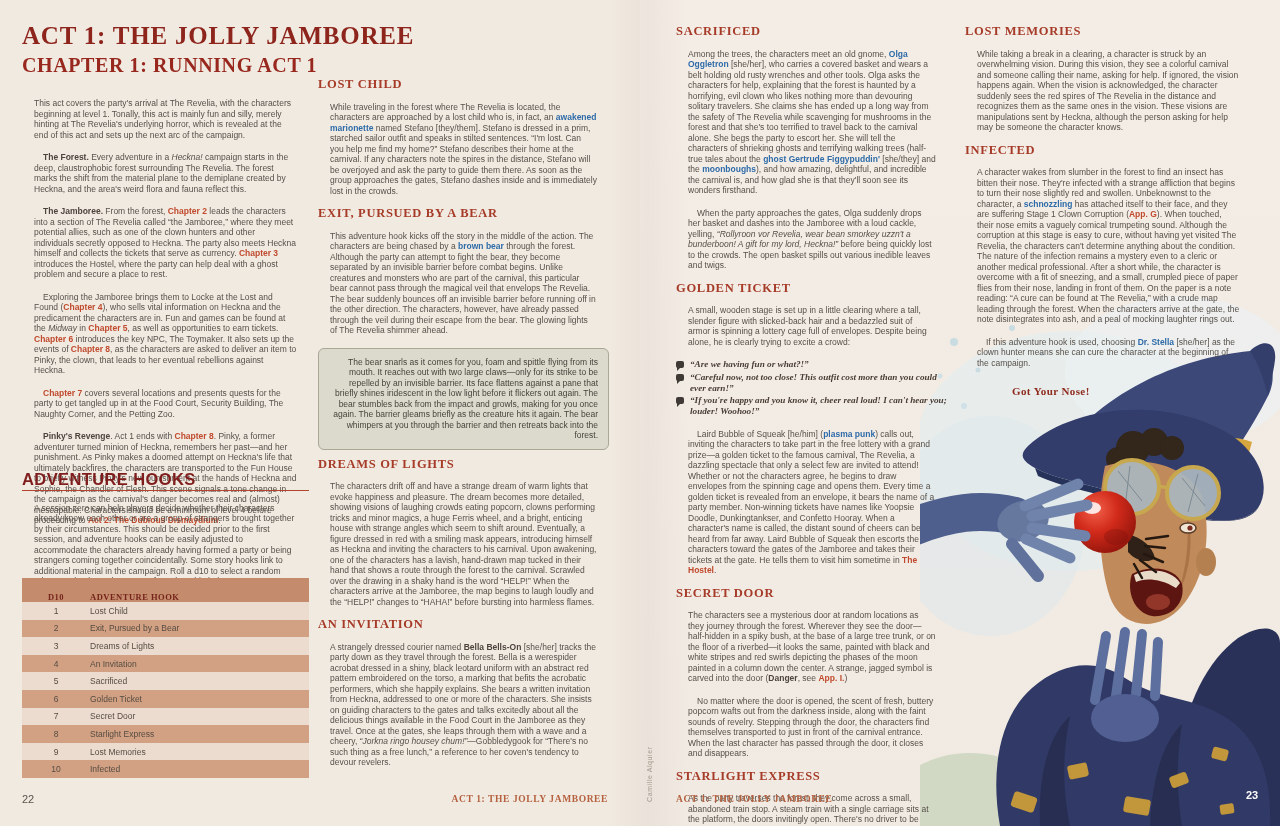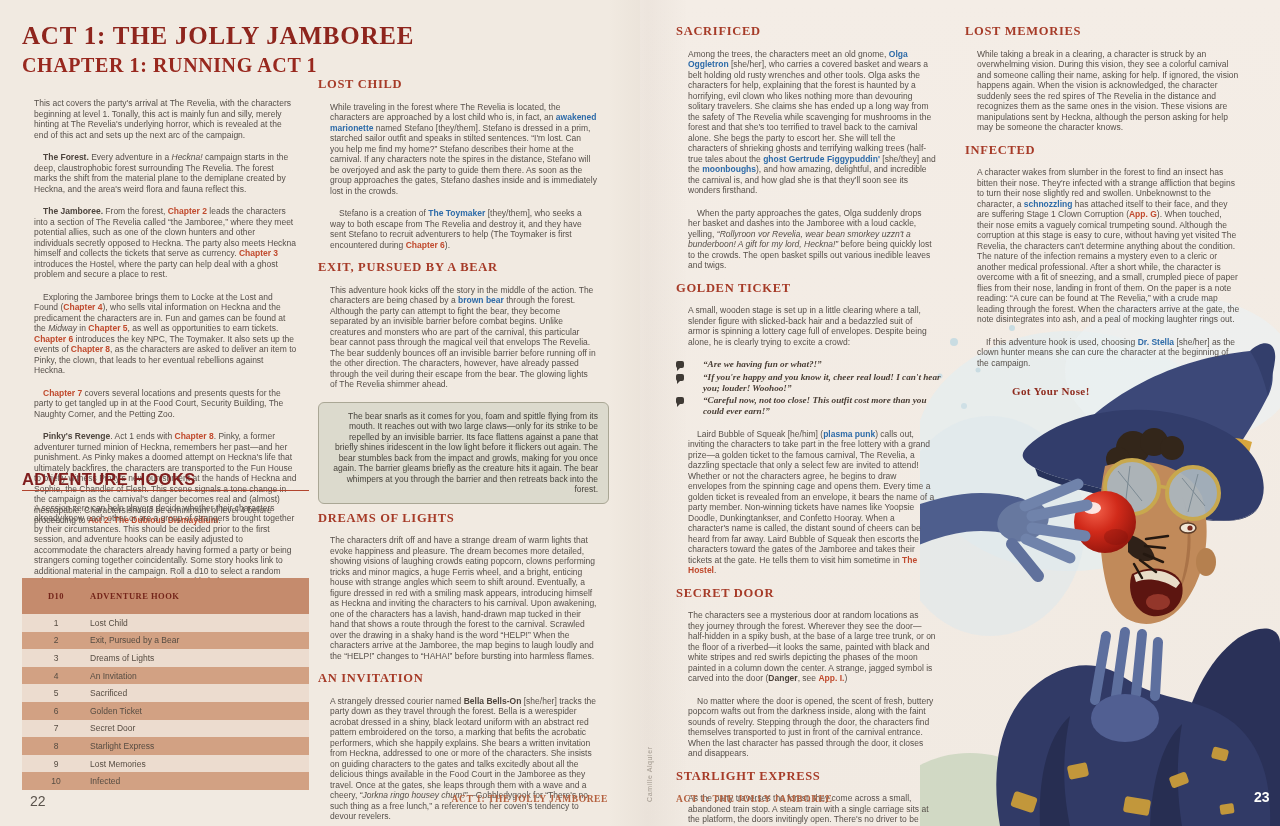--- a/index.html
+++ b/index.html
@@ -30,49 +30,49 @@
   .body-p.ind{text-indent:9px;}
   .sec-h{margin:9px 0 3px;font-family:"Liberation Serif",serif;font-weight:bold;
        font-size:12.5px;letter-spacing:.7px;color:#a63b28;}
   .col .sec-h:first-child{margin-top:0;}
   .big-h{margin:0 0 7px;font-family:"Liberation Sans",sans-serif;font-weight:bold;
        font-size:16.5px;letter-spacing:.4px;color:#7f1d1d;
        border-bottom:1.5px solid #b2452e;padding-bottom:5px;}
   .readaloud{background:#dcdacd;border:1px solid #aaa795;border-radius:6px;
        padding:8px 10px;margin:7px 0 6px;color:#47433c;text-align:right;}
   .bullets{margin:4px 0 5px;}
-  .bullet-row{display:flex;gap:19px;margin:2px 0;font-family:"Liberation Serif",serif;
+  .bullet-row{display:flex;gap:6px;margin:2px 0;font-family:"Liberation Serif",serif;
        font-style:italic;font-weight:bold;color:#483d34;font-size:9.2px;line-height:10.8px;}
   .bubble-icon{flex:0 0 8px;width:8px;height:7px;background:#3f3a35;border-radius:2px;
        position:relative;margin-top:2px;}
   .bubble-icon::after{content:"";position:absolute;left:1px;bottom:-3px;
        border:2px solid transparent;border-top-color:#3f3a35;border-left-color:#3f3a35;}
 
   .seg-b{font-weight:bold;color:#4d443d;}
   .seg-r{font-weight:bold;color:#c04a2d;}
   .seg-u{font-weight:bold;color:#2e6ba8;}
   .seg-i{font-style:italic;}
   .seg-bi{font-weight:bold;font-style:italic;}
 
   
   #hook-table{position:absolute;left:22px;top:578px;width:287px;font-size:8.5px;z-index:2;}
-  .t-head{display:flex;align-items:center;height:36px;background:#c58b6d;
+  .t-head{display:flex;align-items:flex-end;height:24px;background:#c58b6d;
        color:#74241a;font-family:"Liberation Serif",serif;font-weight:bold;letter-spacing:.5px;}
   .t-row{display:flex;align-items:center;height:17.6px;color:#564c42;}
   .t-row.light{background:#ecdccf;}
   .t-row.dark{background:#d2a183;}
   .c1{width:68px;text-align:center;}
   .c2{flex:1;}
 
   
   .footer{position:absolute;font-family:"Liberation Serif",serif;font-weight:bold;
        font-size:9.5px;letter-spacing:.6px;color:#b5613f;z-index:3;}
   #footer-left{left:318px;top:794px;width:290px;text-align:right;}
   #footer-right{left:676px;top:794px;}
-  .pagenum{position:absolute;font-size:14px;z-index:3;margin-left:8px;}
+  .pagenum{position:absolute;font-size:11px;z-index:3;}
   #pagenum-left{left:22px;top:793px;color:#5a534c;}
   #pagenum-right{left:1246px;top:789px;color:#fdfdfb;font-weight:bold;}
 
   
   #artwork{position:absolute;left:920px;top:296px;width:360px;height:530px;z-index:1;}
   #nose-caption{position:absolute;left:1012px;top:385px;z-index:3;
        font-family:"Liberation Serif",serif;font-weight:bold;font-size:11px;
        letter-spacing:.4px;color:#8e2b1e;}
   #artist-credit{position:absolute;left:646px;top:692px;height:110px;z-index:3;
        writing-mode:vertical-rl;transform:rotate(180deg);
@@ -255,21 +255,20 @@
         <div class="c2">Lost Memories</div>
       </div>
       <div class="t-row dark">
         <div class="c1">10</div>
         <div class="c2">Infected</div>
       </div>
     </div>
   <div id="col2" class="col">
       <h3 class="sec-h">LOST CHILD</h3>
       <p class="body-p">While traveling in the forest where The Revelia is located, the characters are approached by a lost child who is, in fact, an <span class="seg-u">awakened marionette</span> named Stefano [they/them]. Stefano is dressed in a prim, starched sailor outfit and speaks in stilted sentences. “I'm lost. Can you help me find my home?” Stefano describes their home at the carnival. If any characters note the spires in the distance, Stefano will be overjoyed and ask the party to guide them there. As soon as the group approaches the gates, Stefano dashes inside and is immediately lost in the crowds.</p>
-      <p class="body-p ind">Stefano is a creation of <span class="seg-u">The Toymaker</span> [they/them], who seeks a way to both escape from The Revelia and destroy it, and they have sent Stefano to recruit adventurers to help (The Toymaker is first encountered during <span class="seg-r">Chapter 6</span>).</p>
       <h3 class="sec-h">EXIT, PURSUED BY A BEAR</h3>
       <p class="body-p">This adventure hook kicks off the story in the middle of the action. The characters are being chased by a <span class="seg-u">brown bear</span> through the forest. Although the party can attempt to fight the bear, they become separated by an invisible barrier before combat begins. Unlike creatures and monsters who are part of the carnival, this particular bear cannot pass through the magical veil that envelops The Revelia. The bear suddenly bounces off an invisible barrier before running off in the other direction. The characters, however, have already passed through the veil during their escape from the bear. The glowing lights of The Revelia shimmer ahead.</p>
       <div class="readaloud">The bear snarls as it comes for you, foam and spittle flying from its mouth. It reaches out with two large claws—only for its strike to be repelled by an invisible barrier. Its face flattens against a pane that briefly shines iridescent in the low light before it flickers out again. The bear stumbles back from the impact and growls, making for you once again. The barrier gleams briefly as the creature hits it again. The bear whimpers at you through the barrier and then retreats back into the forest.</div>
       <h3 class="sec-h">DREAMS OF LIGHTS</h3>
       <p class="body-p">The characters drift off and have a strange dream of warm lights that evoke happiness and pleasure. The dream becomes more detailed, showing visions of laughing crowds eating popcorn, clowns performing tricks and minor magics, a huge Ferris wheel, and a bright, enticing house with strange angles which seem to shift around. Eventually, a figure dressed in red with a smiling mask appears, introducing himself as Heckna and inviting the characters to his carnival. Upon awakening, one of the characters has a lavish, hand-drawn map tucked in their hand that shows a route through the forest to the carnival. Scrawled over the drawing in a shaky hand is the word “HELP!” When the characters arrive at the Jamboree, the map begins to laugh loudly and the “HELP!” changes to “HAHA!” before bursting into harmless flames.</p>
       <h3 class="sec-h">AN INVITATION</h3>
       <p class="body-p">A strangely dressed courier named <span class="seg-b">Bella Bells-On</span> [she/her] tracks the party down as they travel through the forest. Bella is a werespider acrobat dressed in a shiny, black leotard uniform with an abstract red pattern embroidered on the torso, a marking that befits the acrobatic performers, which she happily explains. She bears a written invitation from Heckna, addressed to one or more of the characters. She insists on guiding characters to the gates and talks excitedly about all the delicious things available in the Food Court in the Jamboree as they travel. Once at the gates, she leaps through them with a wave and a cheery, <span class="seg-i">“Jorkna ringo housey chum!”</span>—Gobbledygook for “There's no such thing as a free lunch,” a reference to her coven's tendency to devour revelers.</p>
     </div>
   <div id="col3" class="col">
       <h3 class="sec-h">SACRIFICED</h3>
@@ -277,25 +276,25 @@
       <p class="body-p ind">When the party approaches the gates, Olga suddenly drops her basket and dashes into the Jamboree with a loud cackle, yelling, <span class="seg-i">“Rollyroon vor Revelia, wear bean smorkey uzzn't a bunderboon! A gift for my lord, Heckna!”</span> before being quickly lost to the crowds. The open basket spills out various inedible leaves and twigs.</p>
       <h3 class="sec-h">GOLDEN TICKET</h3>
       <p class="body-p">A small, wooden stage is set up in a little clearing where a tall, slender figure with slicked-back hair and a bedazzled suit of armor is spinning a lottery cage full of envelopes. Despite being alone, he is clearly trying to excite a crowd:</p>
       <div class="bullets">
         <div class="bullet-row">
           <span class="bubble-icon"></span>
           <span class="bullet-text"><span class="seg-bi">“Are we having fun or what?!”</span></span>
         </div>
         <div class="bullet-row">
           <span class="bubble-icon"></span>
-          <span class="bullet-text"><span class="seg-bi">“If you're happy and you know it, cheer real loud! I can't hear you; louder! Woohoo!”</span></span>
+          <span class="bullet-text"><span class="seg-bi">“Careful now, not too close! This outfit cost more than you could ever earn!”</span></span>
         </div>
         <div class="bullet-row">
           <span class="bubble-icon"></span>
-          <span class="bullet-text"><span class="seg-bi">“Careful now, not too close! This outfit cost more than you could ever earn!”</span></span>
+          <span class="bullet-text"><span class="seg-bi">“If you're happy and you know it, cheer real loud! I can't hear you; louder! Woohoo!”</span></span>
         </div>
       </div>
       <p class="body-p ind">Laird Bubble of Squeak [he/him] (<span class="seg-u">plasma punk</span>) calls out, inviting the characters to take part in the free lottery with a grand prize—a golden ticket to the famous carnival, The Revelia, a dazzling spectacle that only a select few are invited to attend! Whether or not the characters agree, he begins to draw envelopes from the spinning cage and opens them. Every time a golden ticket is revealed from an envelope, it bears the name of a party member. Non-winning tickets have names like Yoopsie Doodle, Dunkingtankser, and Confetto Hooray. When a character's name is called, the distant sound of cheers can be heard from far away. Laird Bubble of Squeak then escorts the characters toward the gates of the Jamboree and takes their tickets at the gate. He tells them to visit him sometime in <span class="seg-r">The Hostel</span>.</p>
       <h3 class="sec-h">SECRET DOOR</h3>
       <p class="body-p">The characters see a mysterious door at random locations as they journey through the forest. Wherever they see the door—half-hidden in a spiky bush, at the base of a large tree trunk, or on the floor of a riverbed—it looks the same, painted with black and white stripes and red swirls depicting the phases of the moon painted in a column down the center. A strange, jagged symbol is carved into the door (<span class="seg-b">Danger</span>, see <span class="seg-r">App. I.</span>)</p>
       <p class="body-p ind">No matter where the door is opened, the scent of fresh, buttery popcorn wafts out from the darkness inside, along with the faint sounds of revelry. Stepping through the door, the characters find themselves transported to just in front of the carnival entrance. When the last character has passed through the door, it closes and disappears.</p>
       <h3 class="sec-h">STARLIGHT EXPRESS</h3>
       <p class="body-p">As the party traverses the forest, they come across a small, abandoned train stop. A steam train with a single carriage sits at the platform, the doors invitingly open. There's no driver to be seen and no obvious way to drive it. The tracks ahead of the train are visibly ruined. When the characters are all inside the train carriage, the doors close, and it starts moving. The train picks up speed as it approaches the end of the tracks, where it flies up into the air. The train soars through the dark canopy, and the red spires of The Revelia become clear ahead. When the train approaches the gates, it begins to descend and then disappears as if it never existed. The characters tumble to the ground in front of The Revelia's gates.</p>
     </div>
   <div id="col4" class="col">

